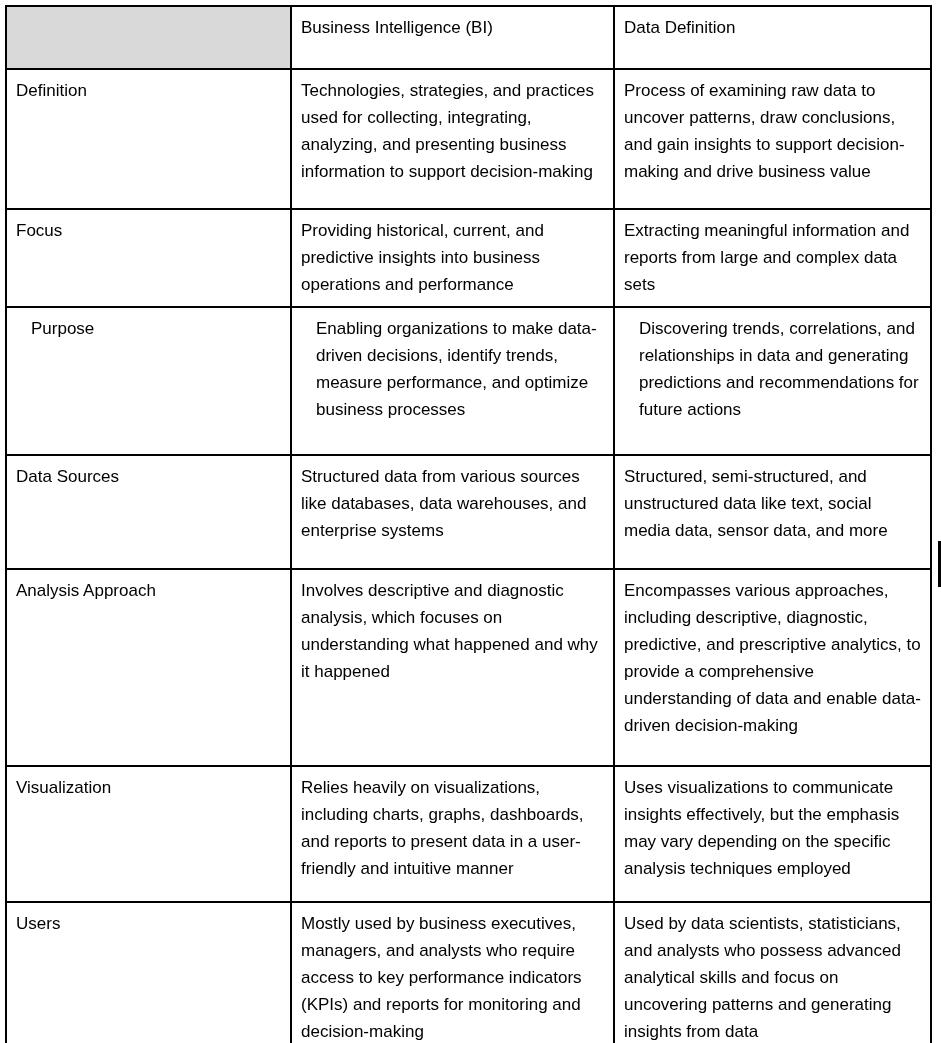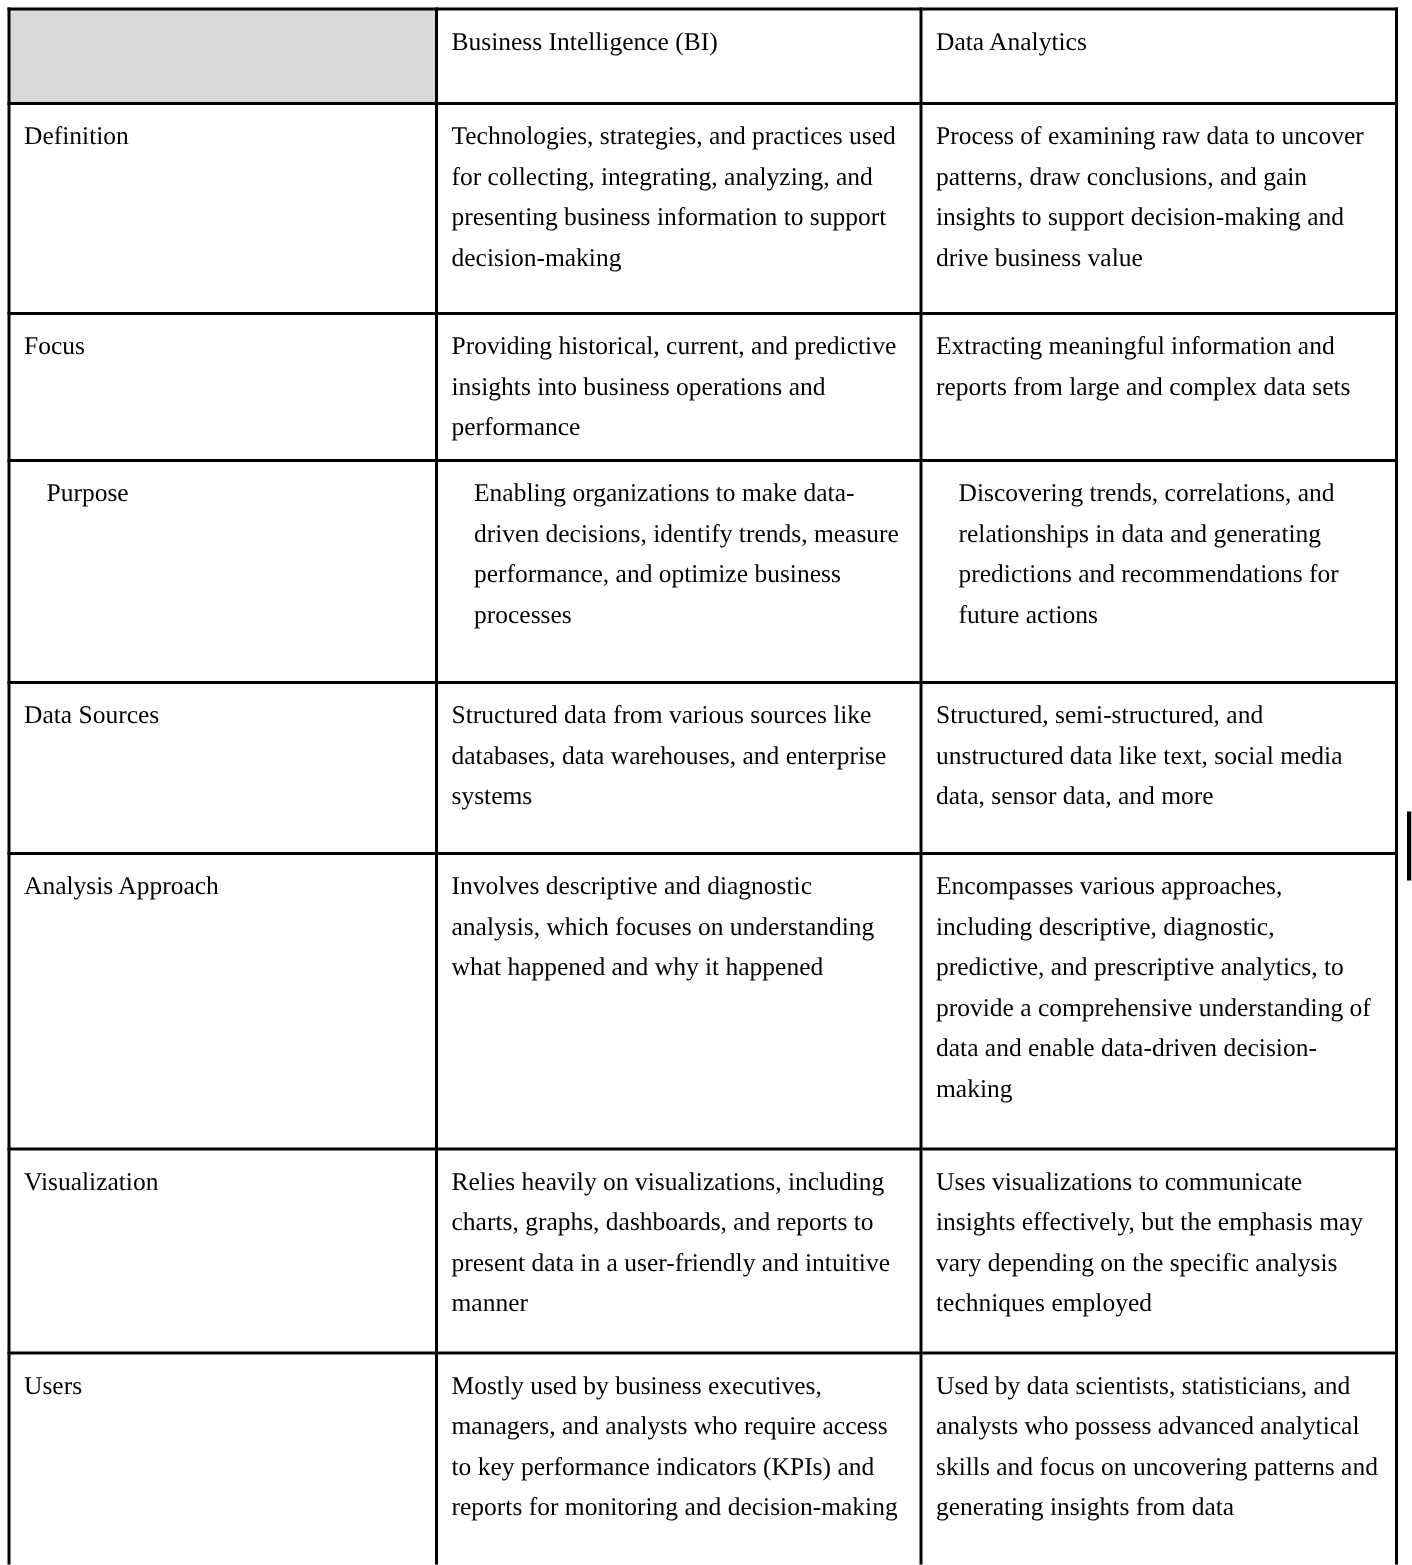--- a/index.html
+++ b/index.html
@@ -37,21 +37,21 @@
   table.compare col.col-label   { width: 285px; }
   table.compare col.col-bi      { width: 323px; }
   table.compare col.col-da      { width: 317px; }
 
   table.compare td {
     border: 2px solid #000000;
     vertical-align: top;
     padding: 7px 9px 8px 9px;
     font-size: 17px;
     line-height: 27px;
-    font-family: Liberation Serif, serif;
+    font-family: Liberation Sans, sans-serif;
     color: #000000;
     letter-spacing: 0px;
     word-spacing: 0px;
   }
 
   
   tr.header-row td {
     height: 46px;
   }
   td.header-blank {
@@ -95,21 +95,21 @@
     <colgroup>
       <col class="col-label">
       <col class="col-bi">
       <col class="col-da">
     </colgroup>
     <tbody>
 
       <tr class="header-row">
         <td class="header-blank"></td>
         <td class="header-col">Business Intelligence (BI)</td>
-        <td class="header-col">Data Analytics</td>
+        <td class="header-col">Data Definition</td>
       </tr>
 
       <tr class="row-definition">
         <td class="row-label">Definition</td>
         <td class="cell-bi">Technologies, strategies, and practices used for collecting, integrating, analyzing, and presenting business information to support decision-making</td>
         <td class="cell-da">Process of examining raw data to uncover patterns, draw conclusions, and gain insights to support decision-making and drive business value</td>
       </tr>
 
       <tr class="row-focus">
         <td class="row-label">Focus</td>

